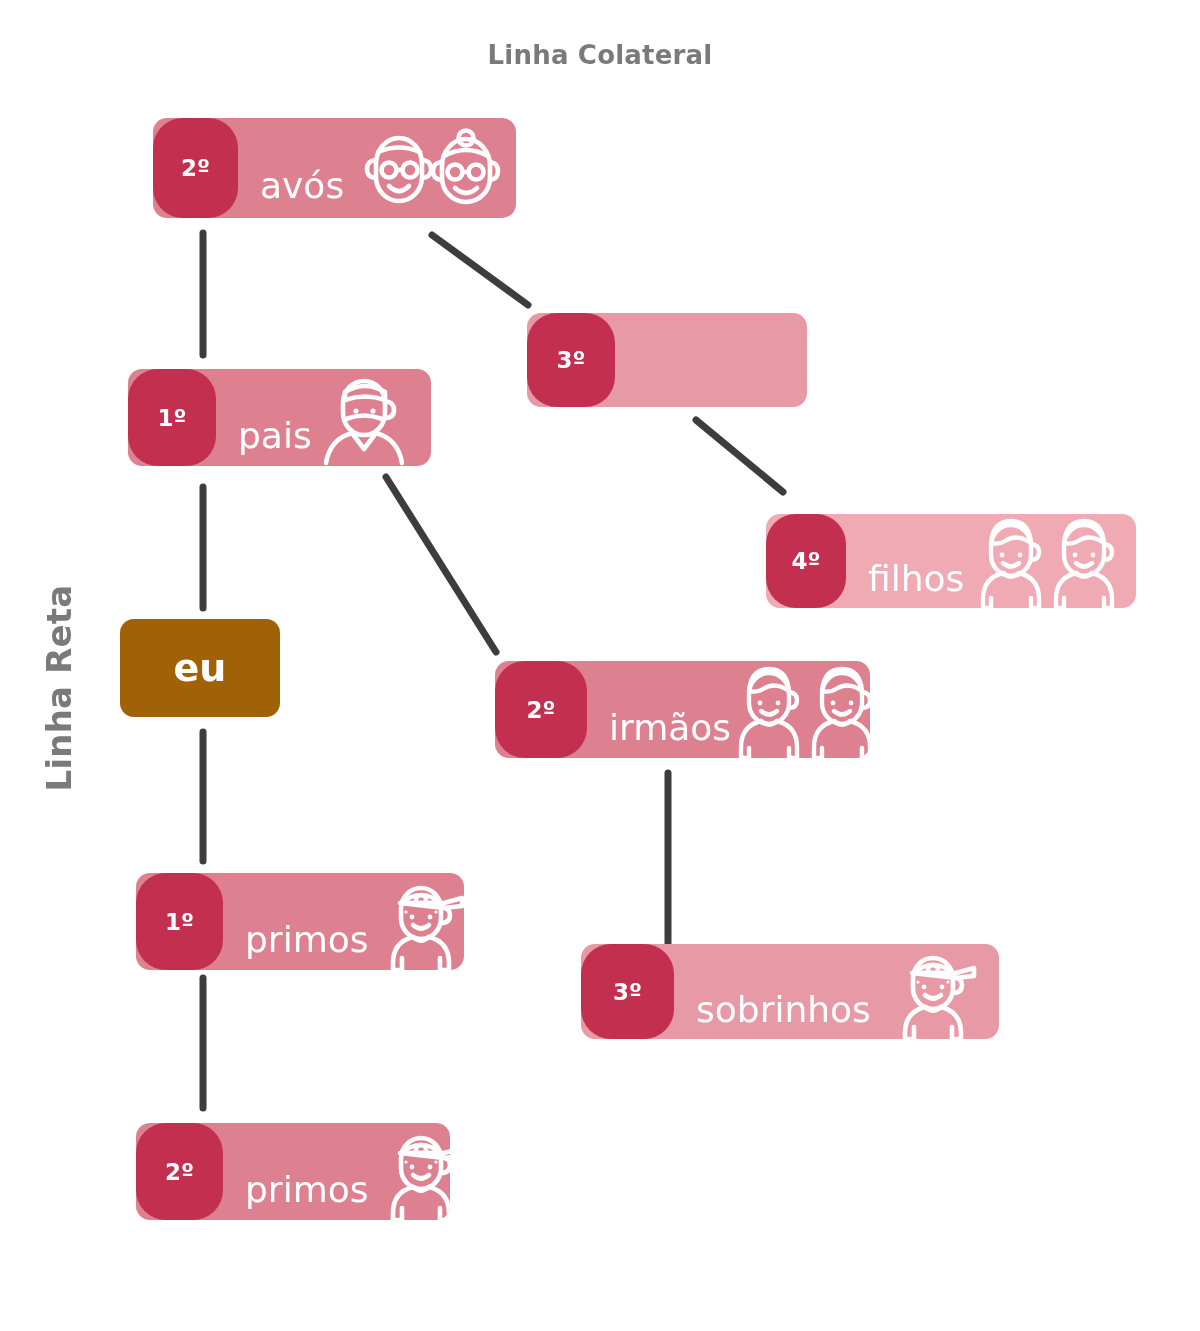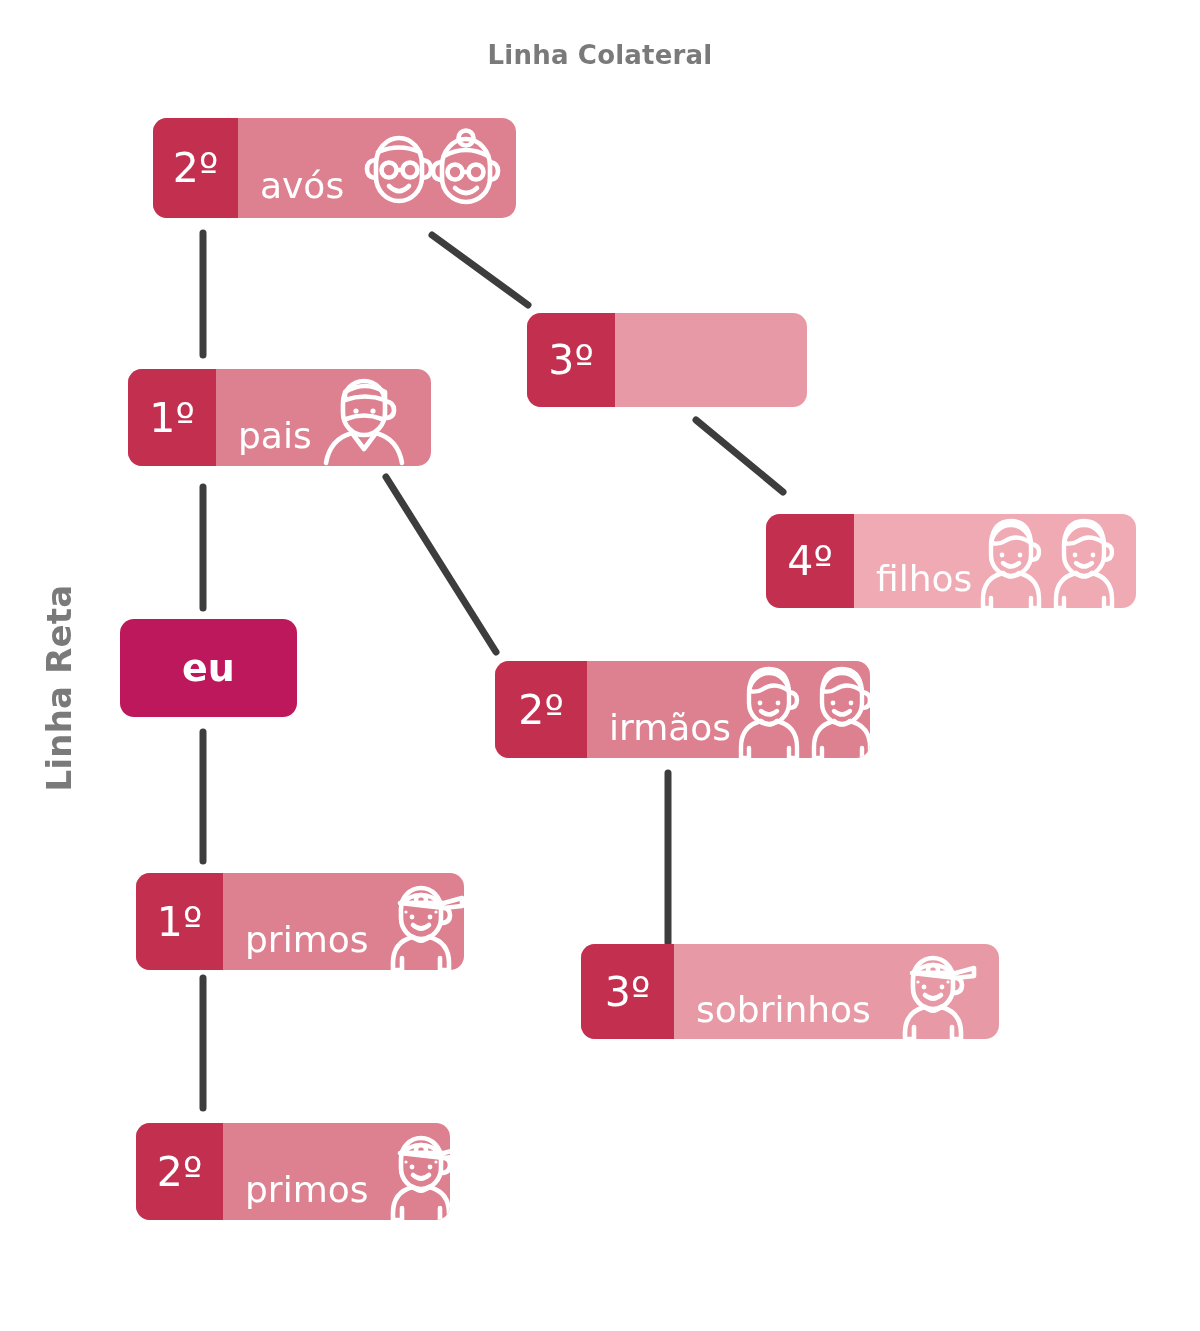--- a/index.html
+++ b/index.html
@@ -61,24 +61,25 @@
     border-radius: 14px;
     overflow: hidden;
     box-sizing: border-box;
   }
   .node .deg {
     flex: 0 0 auto;
     display: flex;
     align-items: center;
     justify-content: center;
     color: #ffffff;
-    font-weight: normal;
-    font-size: 41px;
+    font-weight: bold;
+    font-size: 23px;
     letter-spacing: 0px;
     box-sizing: border-box;
+    border-radius: 30px;
   }
   .node .body {
     flex: 1 1 auto;
     display: flex;
     align-items: center;
     justify-content: flex-start;
     gap: 6px;
     padding-left: 22px;
     padding-right: 12px;
     box-sizing: border-box;
@@ -187,21 +188,21 @@
             <path d="M27 50 q18 -7 36 0"></path>
             <path d="M33 64 l12 16 l12 -16"></path>
             <path d="M33 64 q-22 6 -26 30"></path>
             <path d="M57 64 q22 6 26 30"></path>
           </g>
         </svg>
       </span>
     </div>
   </div>
 
-  <div class="node self" id="n-eu" style="left:120px; top:619px; width:177px; height:98px; background:#be185d;">
+  <div class="node self" id="n-eu" style="left:120px; top:619px; width:160px; height:98px; background:#a16207;">
     <span class="lbl">eu</span>
   </div>
 
   <div class="node" id="n-filhos" style="left:136px; top:873px; width:328px; height:97px; background:#DD8090;">
     <div class="deg" style="width:87px; background:#C32F4E;">1º</div>
     <div class="body">
       <span class="lbl">primos</span>
       <span class="art">
         <svg width="100" height="97" viewBox="0 0 100 97">
           <g fill="none" stroke="#ffffff" stroke-width="4.6" stroke-linecap="round" stroke-linejoin="round">
@@ -249,21 +250,21 @@
         </svg>
       </span>
     </div>
   </div>
 
   <div class="node" id="n-tios" style="left:527px; top:313px; width:280px; height:94px; background:#E79AA6;">
     <div class="deg" style="width:88px; background:#C32F4E;">3º</div>
   </div>
 
   <div class="node" id="n-primos" style="left:766px; top:514px; width:370px; height:94px; background:#EFAAB4;">
-    <div class="deg" style="width:88px; background:#C32F4E;">4º</div>
+    <div class="deg" style="width:80px; background:#C32F4E;">4º</div>
     <div class="body">
       <span class="lbl">filhos</span>
       <span class="art">
         <svg width="145" height="94" viewBox="0 0 145 94">
           <g fill="none" stroke="#ffffff" stroke-width="4.4" stroke-linecap="round" stroke-linejoin="round">
 
             <path d="M12 32 a20 21 0 0 1 40 0 v9 a20 21 0 0 1 -40 0 z"></path>
             <path d="M52 30 q8 1 8 8 q0 8 -8 8"></path>
             <path d="M12 29 q2 -22 20 -22 q18 0 20 22 q-14 -10 -26 -2 q-6 4 -14 2 z"></path>
             <circle cx="23" cy="41" r="2.4" fill="#ffffff" stroke="none"></circle>

